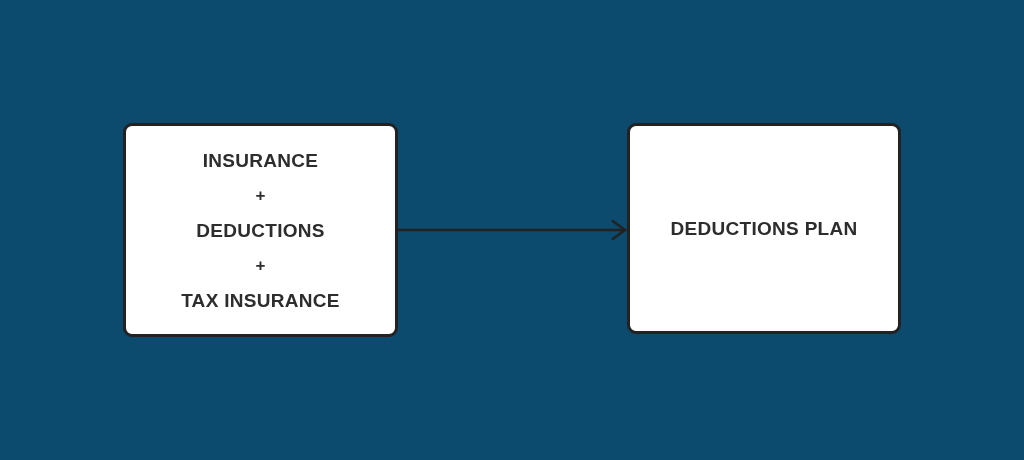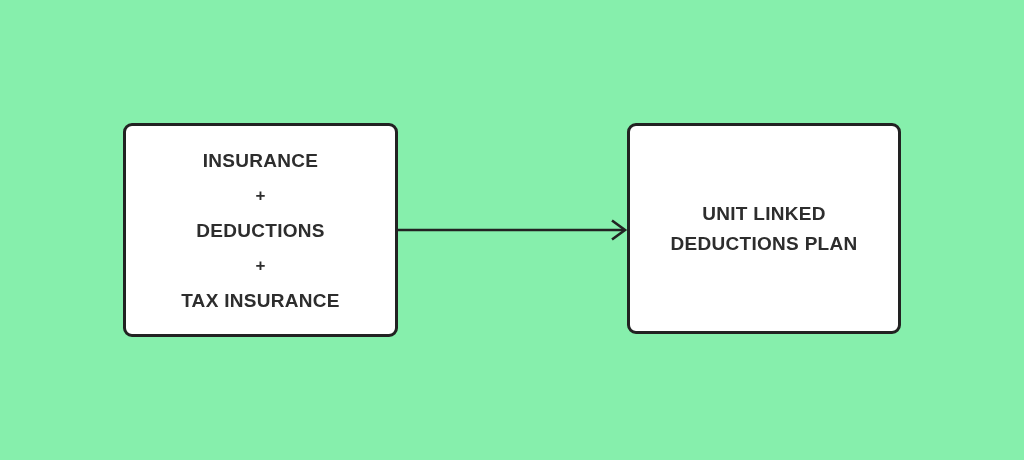--- a/index.html
+++ b/index.html
@@ -4,21 +4,21 @@
 <style>
   html, body {
     margin: 0;
     padding: 0;
     background: #ffffff;
   }
   .canvas {
     position: relative;
     width: 1024px;
     height: 460px;
-    background: #86efac;
+    background: #0c4a6e;
     font-family: "Liberation Sans", sans-serif;
     overflow: hidden;
   }
   .box {
     position: absolute;
     box-sizing: border-box;
     background: #ffffff;
     border: 3px solid #222222;
     border-radius: 9px;
     display: flex;
@@ -74,17 +74,16 @@
     <div class="box-line plus">+</div>
     <div class="box-line">TAX INSURANCE</div>
   </div>
 
   <svg class="arrow-svg" viewBox="0 0 230 24" xmlns="http://www.w3.org/2000/svg">
     <line x1="0" y1="12" x2="226" y2="12" stroke="#222222" stroke-width="2.6"></line>
     <path d="M 214 2.5 L 227 12 L 214 21.5" fill="none" stroke="#222222" stroke-width="2.6" stroke-linejoin="miter"></path>
   </svg>
 
   <div class="box box-right">
-    <div class="box-line">UNIT LINKED</div>
     <div class="box-line">DEDUCTIONS PLAN</div>
   </div>
 
 </div>
 
 </body></html>

